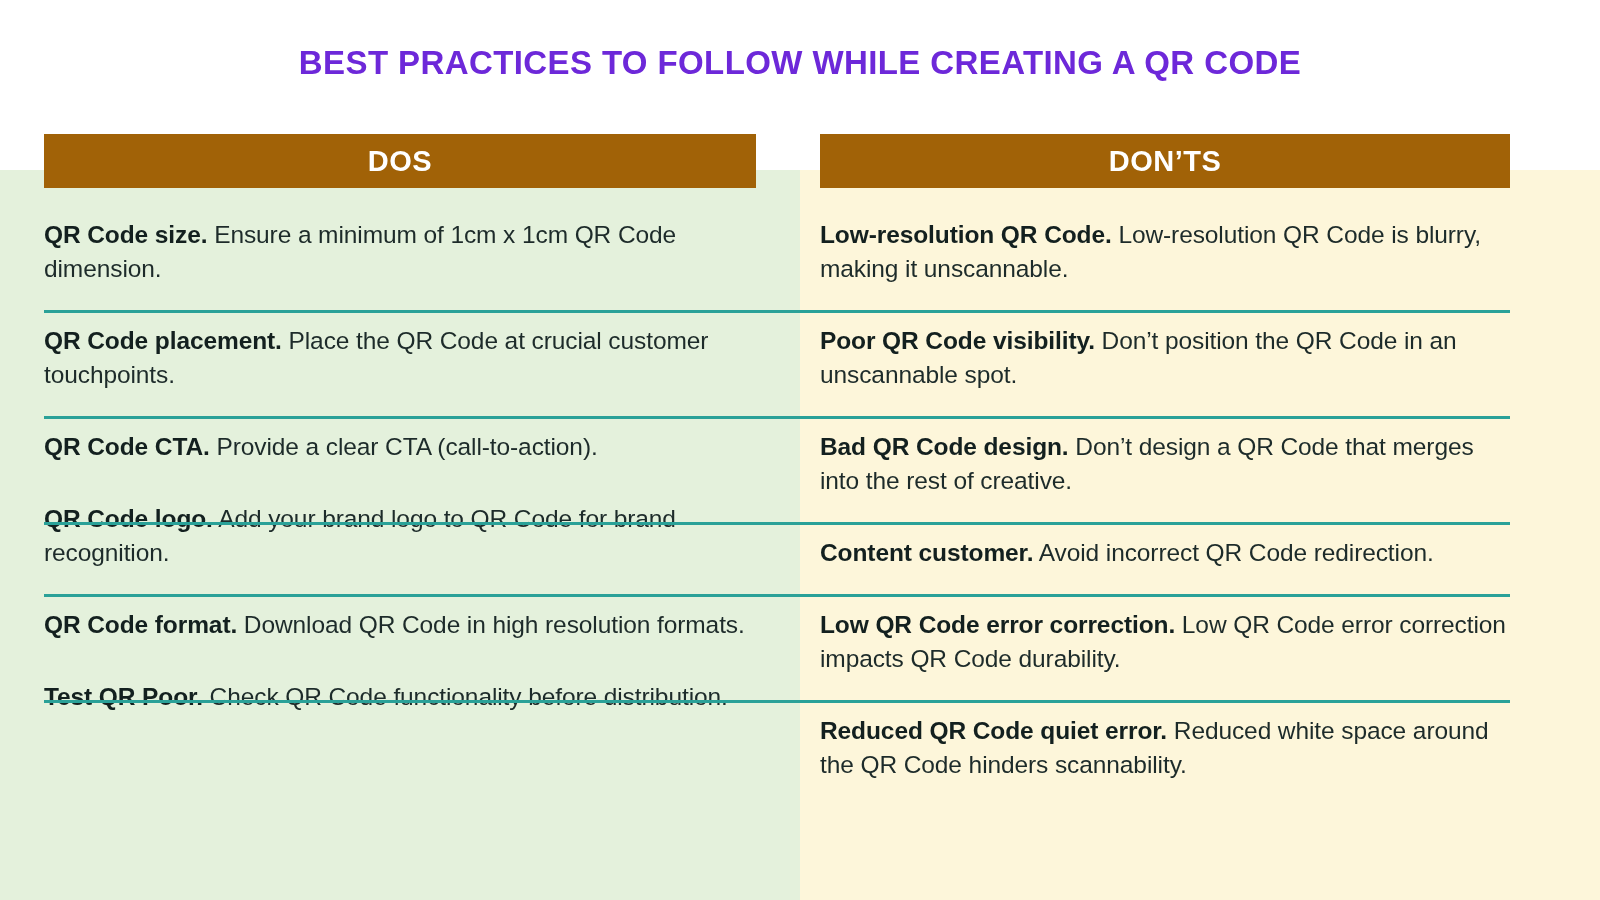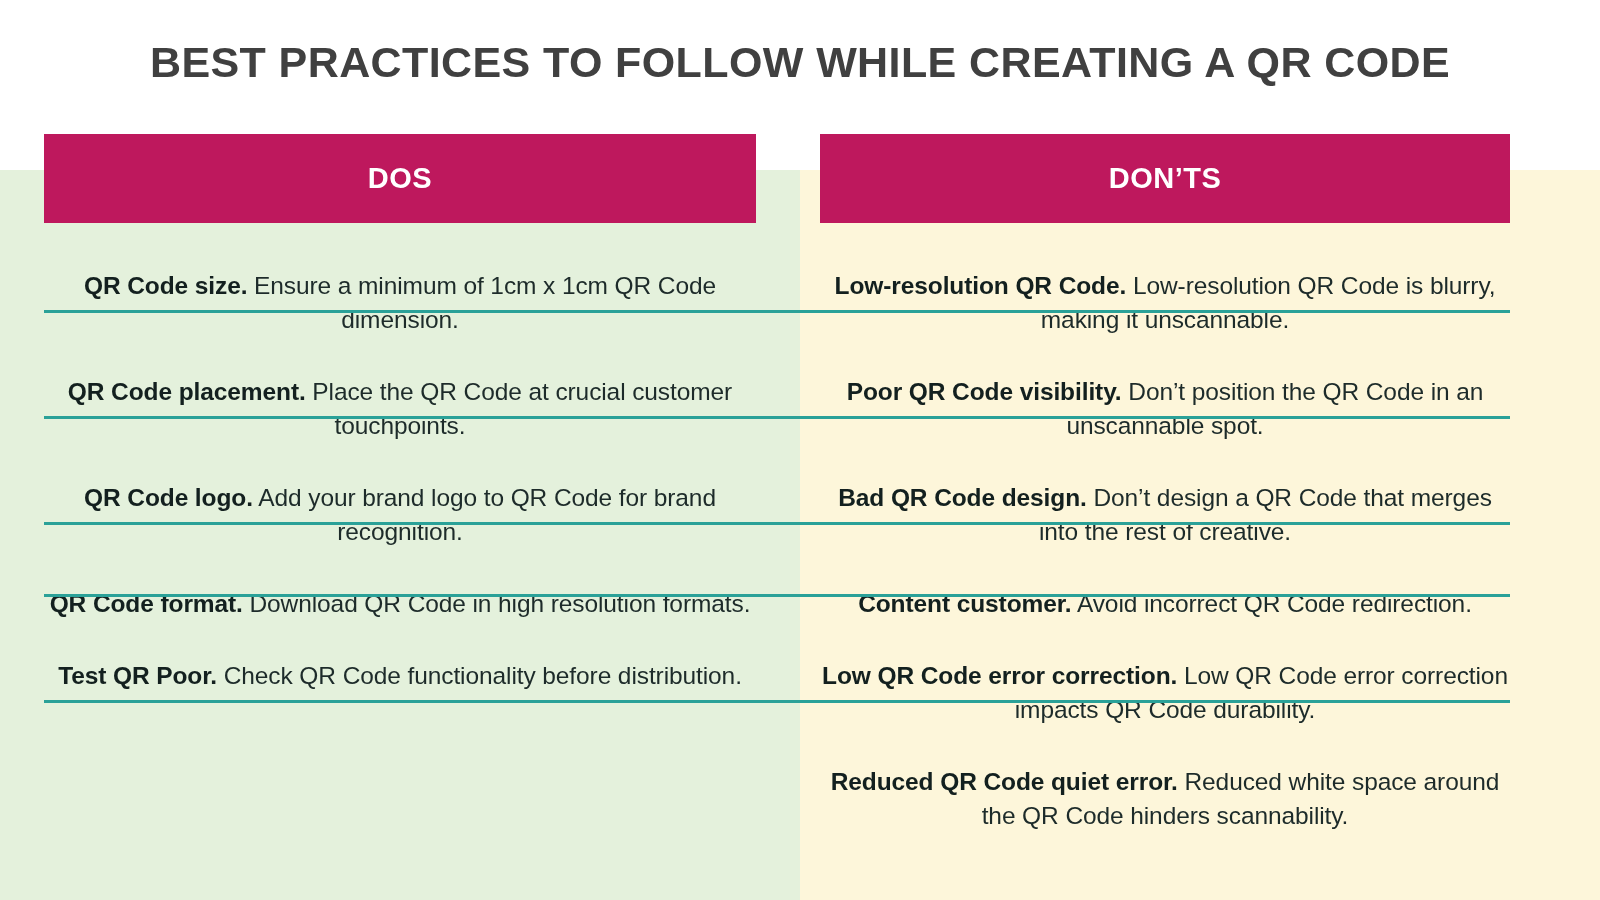--- a/index.html
+++ b/index.html
@@ -31,24 +31,24 @@
     top: 0;
     left: 0;
     right: 0;
     height: 125px;
     display: flex;
     align-items: center;
     justify-content: center;
     z-index: 3;
   }
   .title-text {
-    font-size: 43px;
+    font-size: 33px;
     font-weight: bold;
     letter-spacing: 0.4px;
-    color: #404040;
+    color: #6d28d9;
     text-align: center;
     font-family: "Liberation Sans", sans-serif;
   }
 
   
   .columns {
     position: absolute;
     top: 0;
     left: 0;
     width: 1600px;
@@ -56,34 +56,34 @@
     z-index: 2;
   }
   .column {
     position: absolute;
     top: 134px;
   }
   .column.left  { left: 44px;  width: 712px; }
   .column.right { left: 820px; width: 690px; }
 
   .col-header {
-    background: #be185d;
-    height: 89px;
+    background: #a16207;
+    height: 54px;
     display: flex;
     align-items: center;
     justify-content: center;
   }
   .col-header-text {
     color: #ffffff;
     font-size: 29px;
     font-weight: bold;
     letter-spacing: 0.5px;
   }
 
-  .rows { margin-top: 16px; text-align: center; }
+  .rows { margin-top: 0; }
 
   .row {
     padding-top: 30px;
     padding-bottom: 8px;
     position: relative;
   }
   .row-text {
     font-size: 24.5px;
     line-height: 34px;
     color: #1d2b2a;
@@ -115,20 +115,23 @@
   <div class="column left">
     <div class="col-header">
       <span class="col-header-text">DOS</span>
     </div>
     <div class="rows" id="dos-rows">
         <div class="row">
           <div class="row-text"><b>QR Code size.</b><span> Ensure a minimum of 1cm x 1cm QR Code dimension.</span></div>
         </div>
         <div class="row">
           <div class="row-text"><b>QR Code placement.</b><span> Place the QR Code at crucial customer touchpoints.</span></div>
+        </div>
+        <div class="row">
+          <div class="row-text"><b>QR Code CTA.</b><span> Provide a clear CTA (call-to-action).</span></div>
         </div>
         <div class="row">
           <div class="row-text"><b>QR Code logo.</b><span> Add your brand logo to QR Code for brand recognition.</span></div>
         </div>
         <div class="row">
           <div class="row-text"><b>QR Code format.</b><span> Download QR Code in high resolution formats.</span></div>
         </div>
         <div class="row">
           <div class="row-text"><b>Test QR Poor.</b><span> Check QR Code functionality before distribution.</span></div>
         </div>

